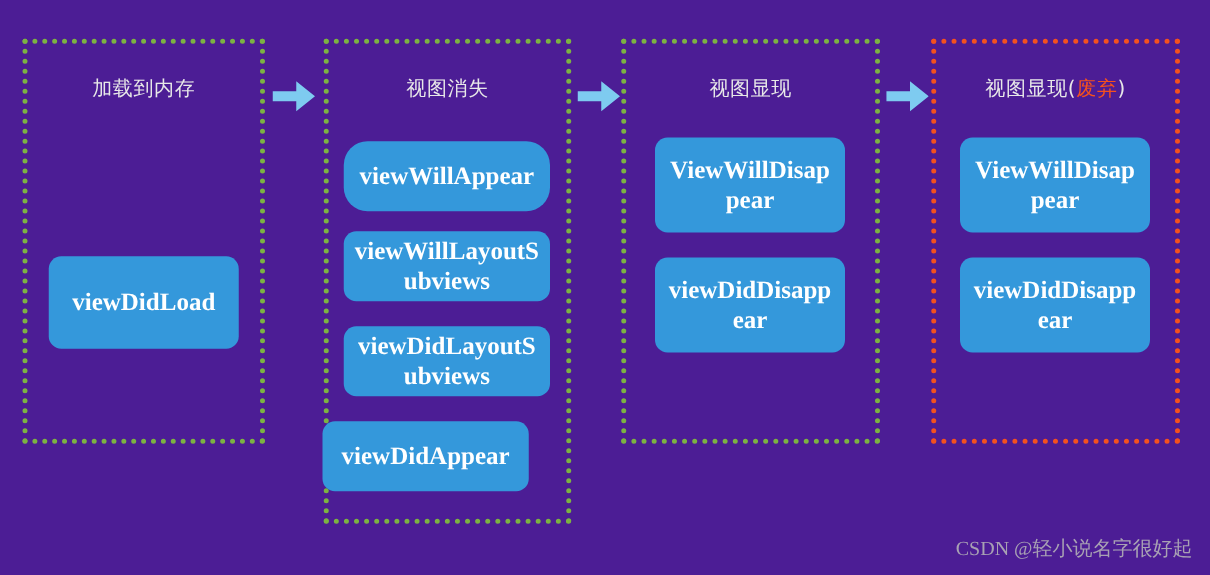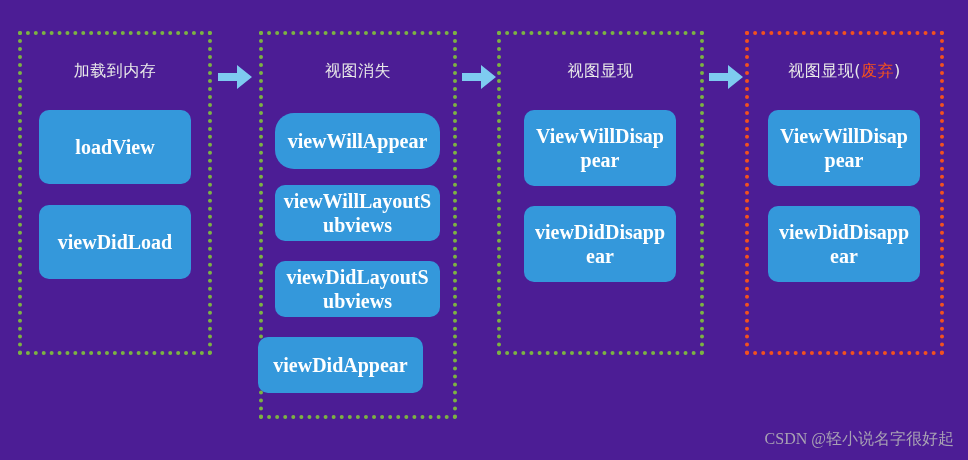--- a/index.html
+++ b/index.html
@@ -84,21 +84,20 @@
 </head>
 <body>
 
 <div id="canvas">
 
   <div class="panel green" style="left:18px; top:31px; width:194px; height:324px;">
     <div class="panel-title">
       <span>加载到内存</span><span class="hl"></span><span></span>
     </div>
   </div>
-  <div class="node" style="left:39px; top:110px; width:152px; height:74px;">loadView</div>
   <div class="node" style="left:39px; top:205px; width:152px; height:74px;">viewDidLoad</div>
 
   <div class="arrow" style="left:218px; top:64px;">
     <svg width="34" height="26" viewBox="0 0 34 26" xmlns="http://www.w3.org/2000/svg">
       <polygon points="0,9 19,9 19,1 34,13 19,25 19,17 0,17" fill="#7ecbf0"></polygon>
     </svg>
   </div>
 
   <div class="panel green" style="left:259px; top:31px; width:198px; height:388px;">
     <div class="panel-title">

